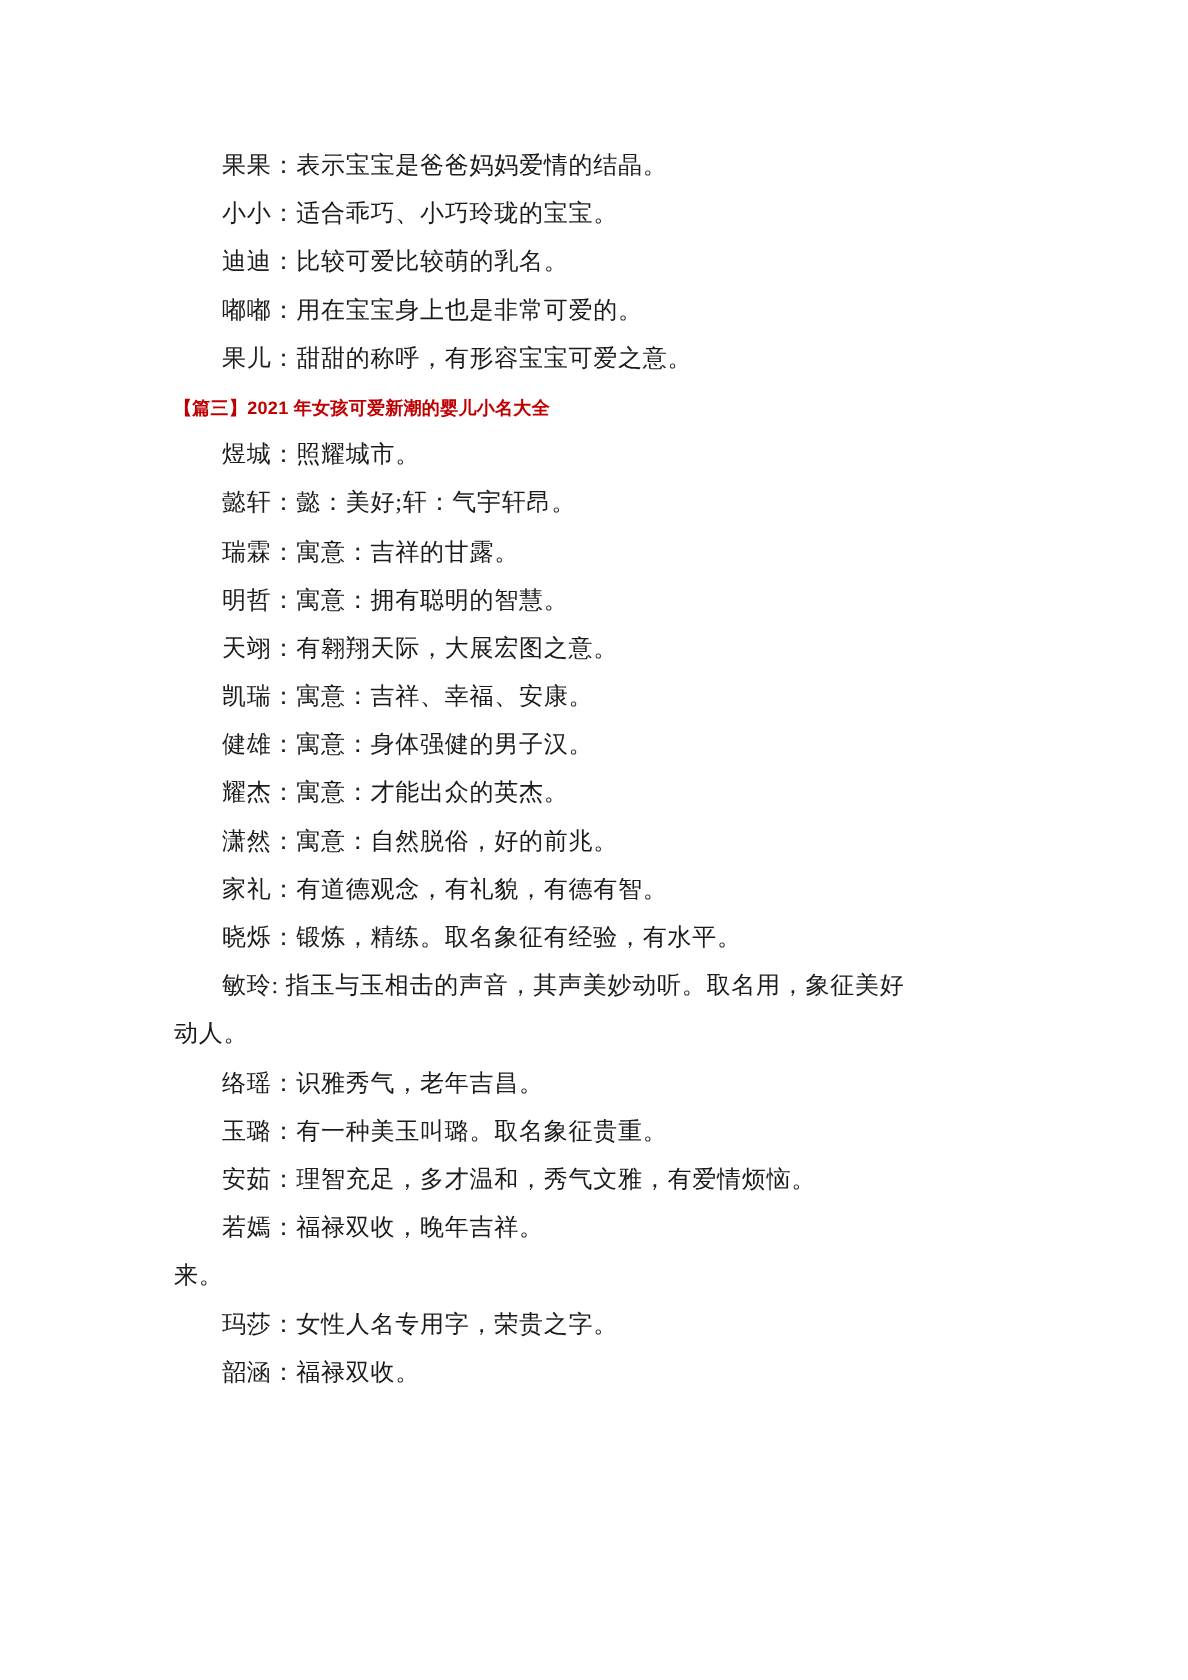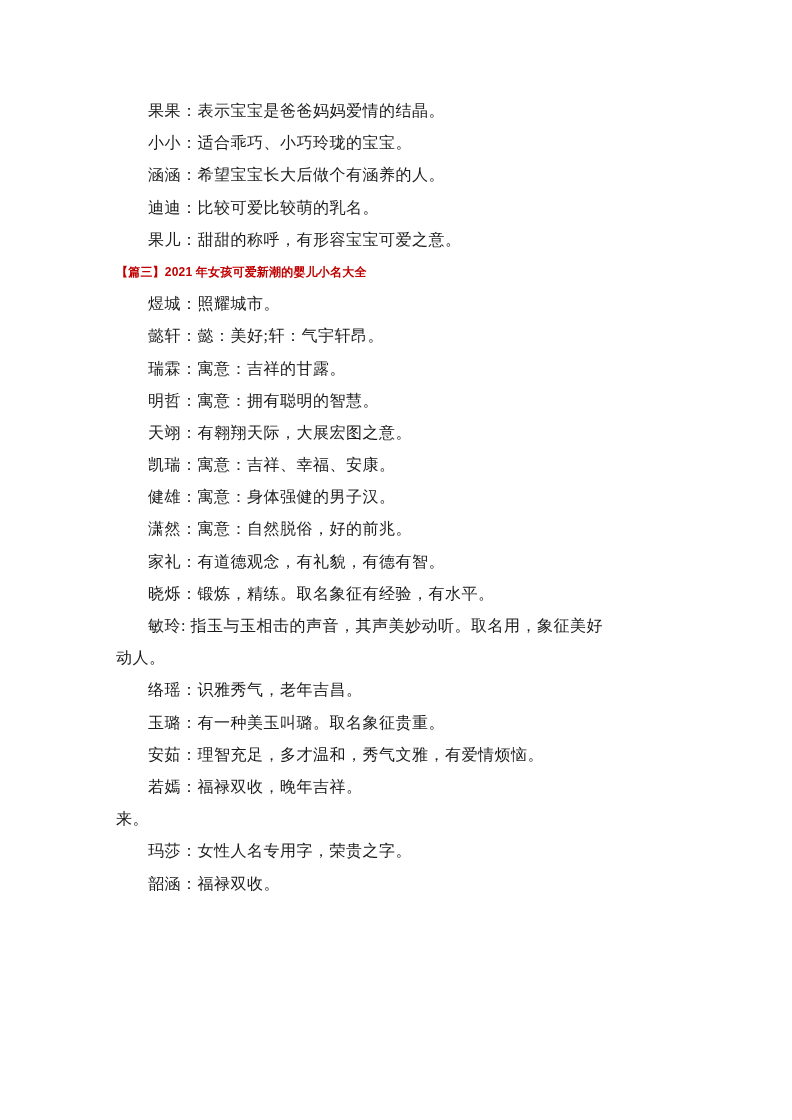--- a/index.html
+++ b/index.html
@@ -49,31 +49,32 @@
     text-decoration-thickness: 1px;
   }
 </style>
 </head>
 <body>
 
 <div class="page">
   <div class="doc-body">
       <div class="line indent">果果：表示宝宝是爸爸妈妈爱情的结晶。</div>
       <div class="line indent">小小：适合乖巧、小巧玲珑的宝宝。</div>
-      <div class="line indent">涵涵：希望宝宝长大后做个有涵养的人。</div>
       <div class="line indent">迪迪：比较可爱比较萌的乳名。</div>
+      <div class="line indent">嘟嘟：用在宝宝身上也是非常可爱的。</div>
       <div class="line indent">果儿：甜甜的称呼，有形容宝宝可爱之意。</div>
       <div class="line heading" style="color: rgb(192, 0, 0);">【篇三】2021 年女孩可爱新潮的婴儿小名大全</div>
       <div class="line indent">煜城：照耀城市。</div>
       <div class="line indent">懿轩：懿：美好;轩：气宇轩昂。</div>
       <div class="line indent">瑞霖：寓意：吉祥的甘露。</div>
       <div class="line indent">明哲：寓意：拥有聪明的智慧。</div>
       <div class="line indent">天翊：有翱翔天际，大展宏图之意。</div>
       <div class="line indent">凯瑞：寓意：吉祥、幸福、安康。</div>
       <div class="line indent">健雄：寓意：身体强健的男子汉。</div>
+      <div class="line indent">耀杰：寓意：才能出众的英杰。</div>
       <div class="line indent">潇然：寓意：自然脱俗，好的前兆。</div>
       <div class="line indent">家礼：有道德观念，有礼貌，有德有智。</div>
       <div class="line indent">晓烁：锻炼，精练。取名象征有经验，有水平。</div>
       <div class="line indent">敏玲: 指玉与玉相击的声音，其声美妙动听。取名用，象征美好</div>
       <div class="line">动人。</div>
       <div class="line indent">络瑶：识雅秀气，老年吉昌。</div>
       <div class="line indent">玉璐：有一种美玉叫璐。取名象征贵重。</div>
       <div class="line indent">安茹：理智充足，多才温和，秀气文雅，有爱情烦恼。</div>
       <div class="line indent">若嫣：福禄双收，晚年吉祥。</div>
       <div class="line">来。</div>

